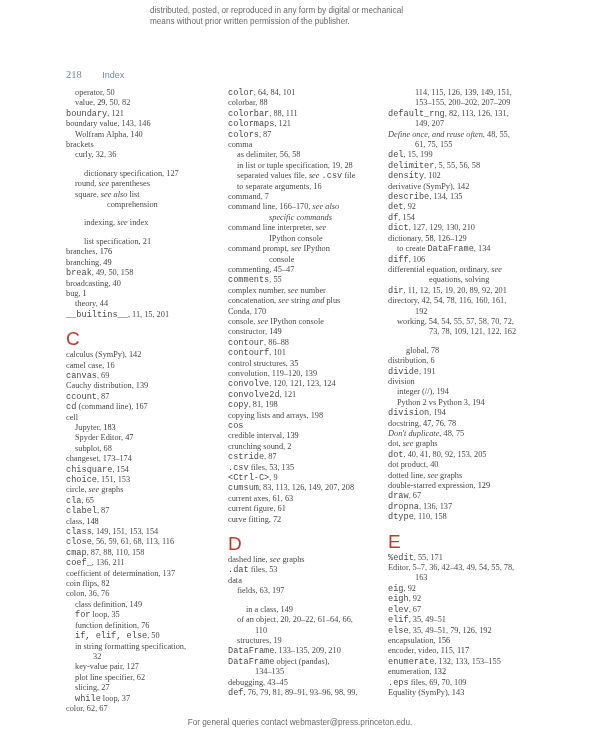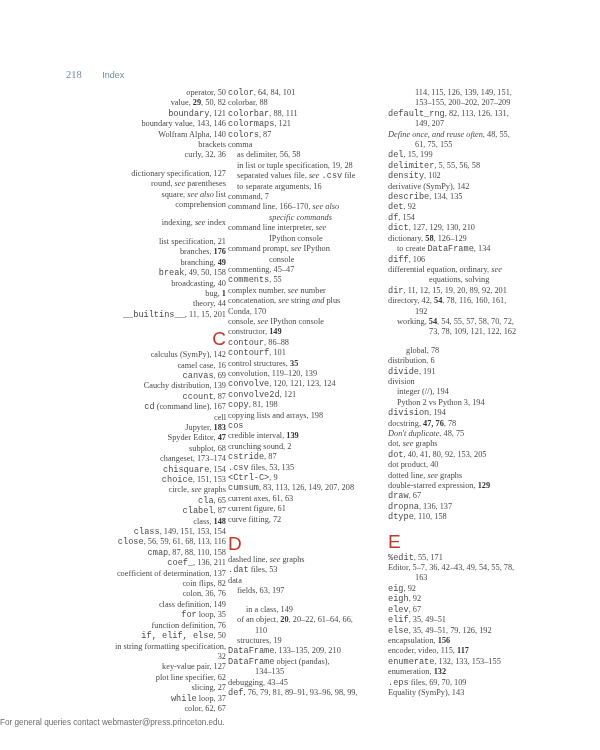--- a/index.html
+++ b/index.html
@@ -2,39 +2,41 @@
 <html><head>
 <meta charset="utf-8">
 <style>
   html,body{margin:0;padding:0;background:#fff;}
   body{width:600px;height:750px;position:relative;overflow:hidden;color:#4a4a4a;}
   .copyright{position:absolute;left:150px;top:6px;width:300px;font-family:"Liberation Sans",sans-serif;font-size:8.2px;line-height:10.5px;color:#6b6b6b;}
   .running-head{position:absolute;top:64px;left:66px;font-family:"Liberation Sans",sans-serif;color:#6f8aa6;}
   .running-head .pg{font-size:10.5px;font-family:Liberation Serif, serif;}
   .running-head .sec{font-size:9px;margin-left:16px;}
   .col{position:absolute;top:88px;font-family:"Liberation Serif",serif;font-size:8.3px;line-height:10.4px;color:#4a4a4a;}
-  .c1{left:66px;width:160px;text-align:right;}
+  .c1{left:66px;width:160px;}
   .c2{left:228px;width:160px;}
   .c3{left:388px;width:170px;}
   .e{white-space:nowrap;}
   .l0{padding-left:0;}
   .l1{padding-left:9px;}
   .l2{padding-left:18px;margin-top:8px;}
   .cont{padding-left:27px;}
   .cont2{padding-left:41px;}
   .m{font-family:"Liberation Mono",monospace;font-size:8.6px;}
-  .b{font-weight:bold;color:#333;}
+  .b{font-weight:normal;color:#333;}
   .i{font-style:italic;}
   .letter{font-family:"Liberation Sans",sans-serif;font-size:19px;line-height:22px;color:#c0392b;margin-top:8px;margin-bottom:0px;}
-  .footer{position:absolute;left:0;width:600px;top:718px;font-family:"Liberation Sans",sans-serif;font-size:8.2px;color:#6b6b6b;}
+  .footer{position:absolute;left:0;width:600px;top:718px;text-align:center;font-family:"Liberation Sans",sans-serif;font-size:8.2px;color:#6b6b6b;}
 </style>
 </head>
 <body>
 
 <div class="copyright">
+  <div>distributed, posted, or reproduced in any form by digital or mechanical</div>
+  <div>means without prior written permission of the publisher.</div>
 </div>
 
 <div class="running-head">
   <span class="pg">218</span>
   <span class="sec">Index</span>
 </div>
 
 <div class="col c1" id="col1">
     <div class="e l1">operator, 50</div>
     <div class="e l1">value, <span class="b">29</span>, 50, 82</div>

